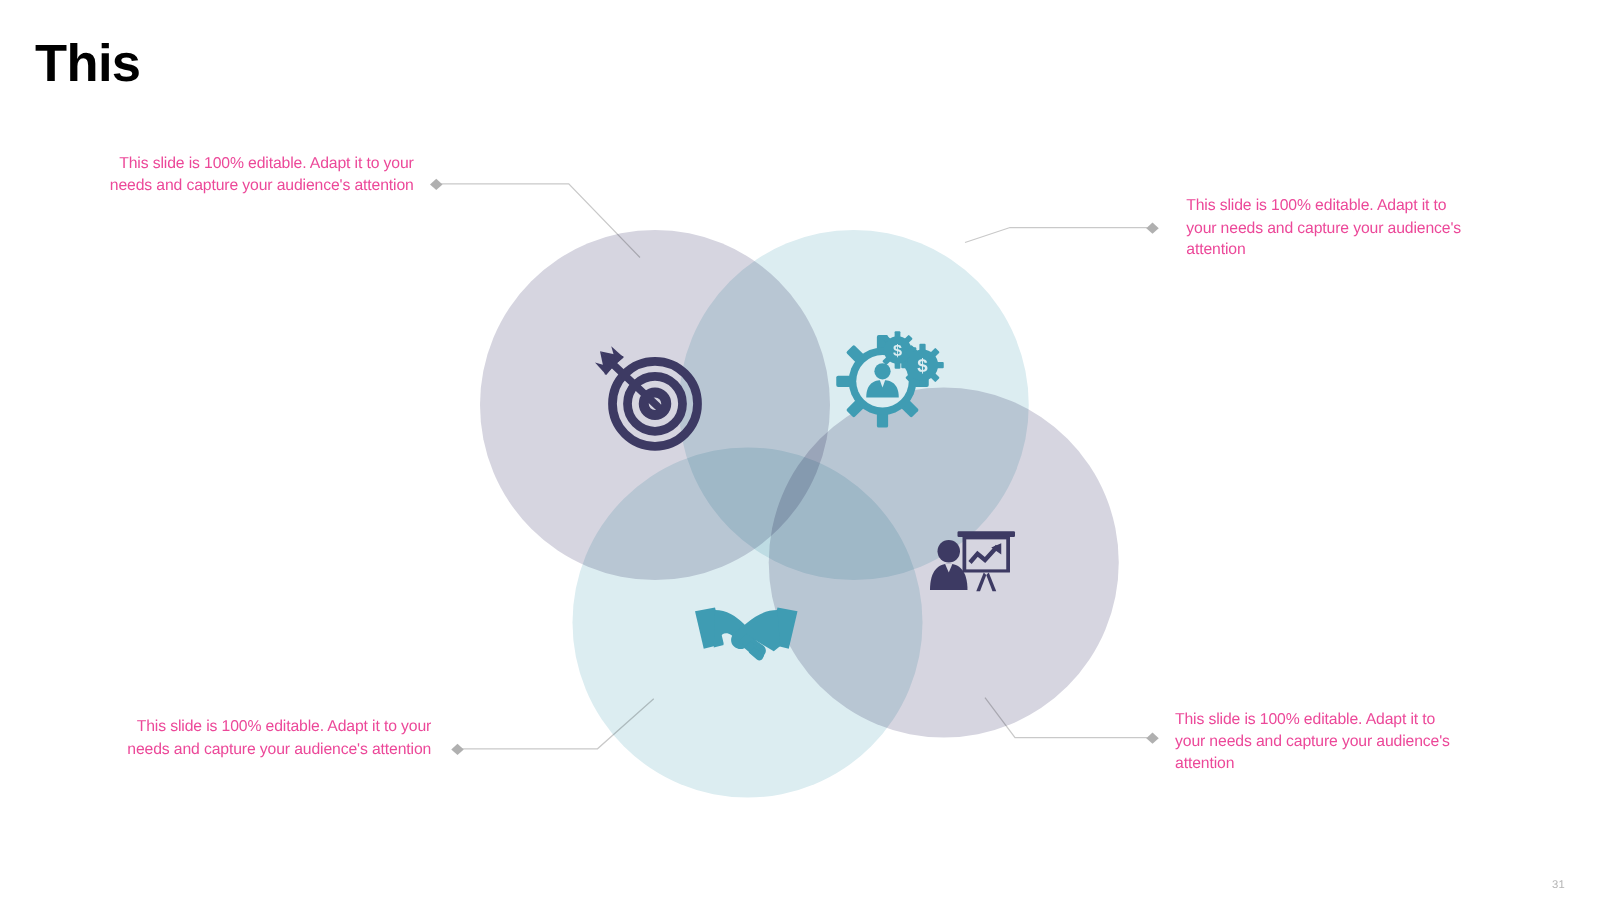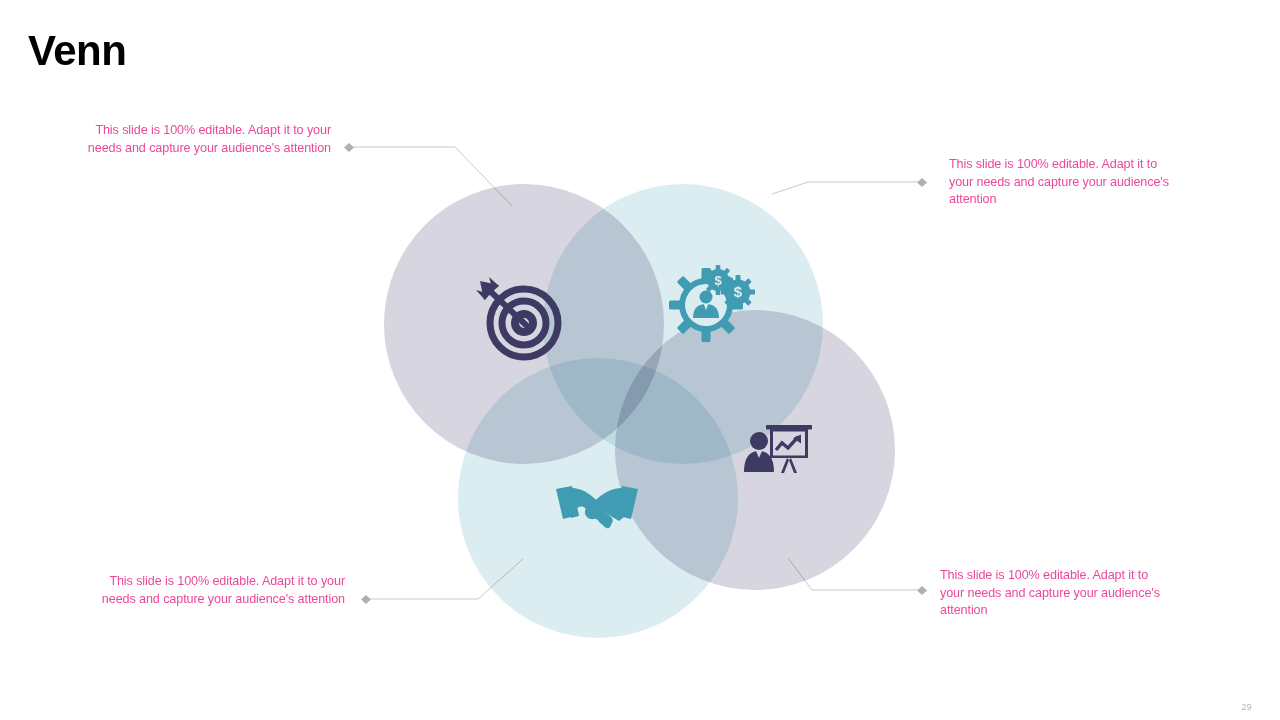--- a/index.html
+++ b/index.html
@@ -72,21 +72,21 @@
     font-size: 9px;
     color: #b4b4b4;
     letter-spacing: 0.2px;
   }
 </style>
 </head>
 <body>
 
 <div class="slide">
 
-  <div class="slide-title">Venn</div>
+  <div class="slide-title">This</div>
 
   <div class="venn-stage">
     <svg class="venn-svg" width="1280" height="720" viewBox="0 0 1280 720">
 
       <g stroke="#c9c9c9" stroke-width="1" fill="none">
 
         <path d="M 352 147 L 455 147 L 512 206"></path>
 
         <path d="M 772 194 L 808 182 L 918 182"></path>
 
@@ -218,15 +218,15 @@
   </div>
 
   <div class="callout callout-tl right-align">This slide is 100% editable. Adapt it to your needs and capture your audience's attention</div>
 
   <div class="callout callout-tr left-align">This slide is 100% editable. Adapt it to your needs and capture your audience's attention</div>
 
   <div class="callout callout-bl right-align">This slide is 100% editable. Adapt it to your needs and capture your audience's attention</div>
 
   <div class="callout callout-br left-align">This slide is 100% editable. Adapt it to your needs and capture your audience's attention</div>
 
-  <div class="page-number">29</div>
+  <div class="page-number">31</div>
 
 </div>
 
 </body></html>

